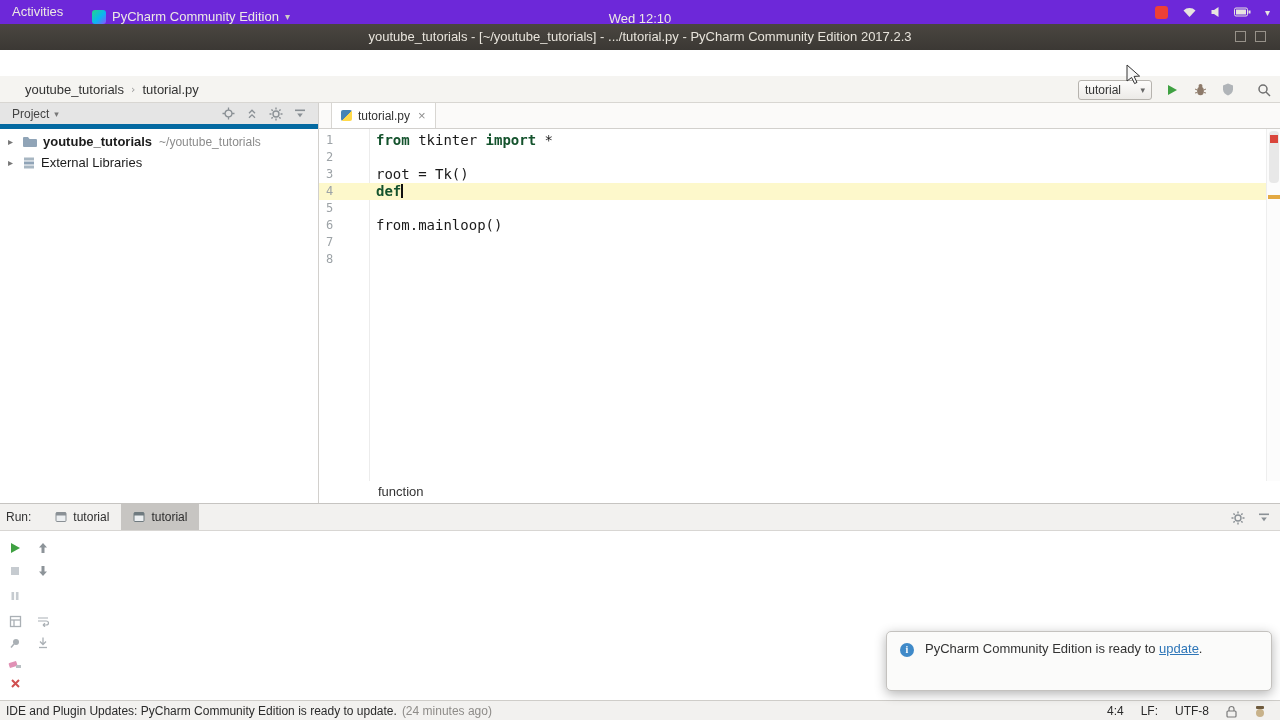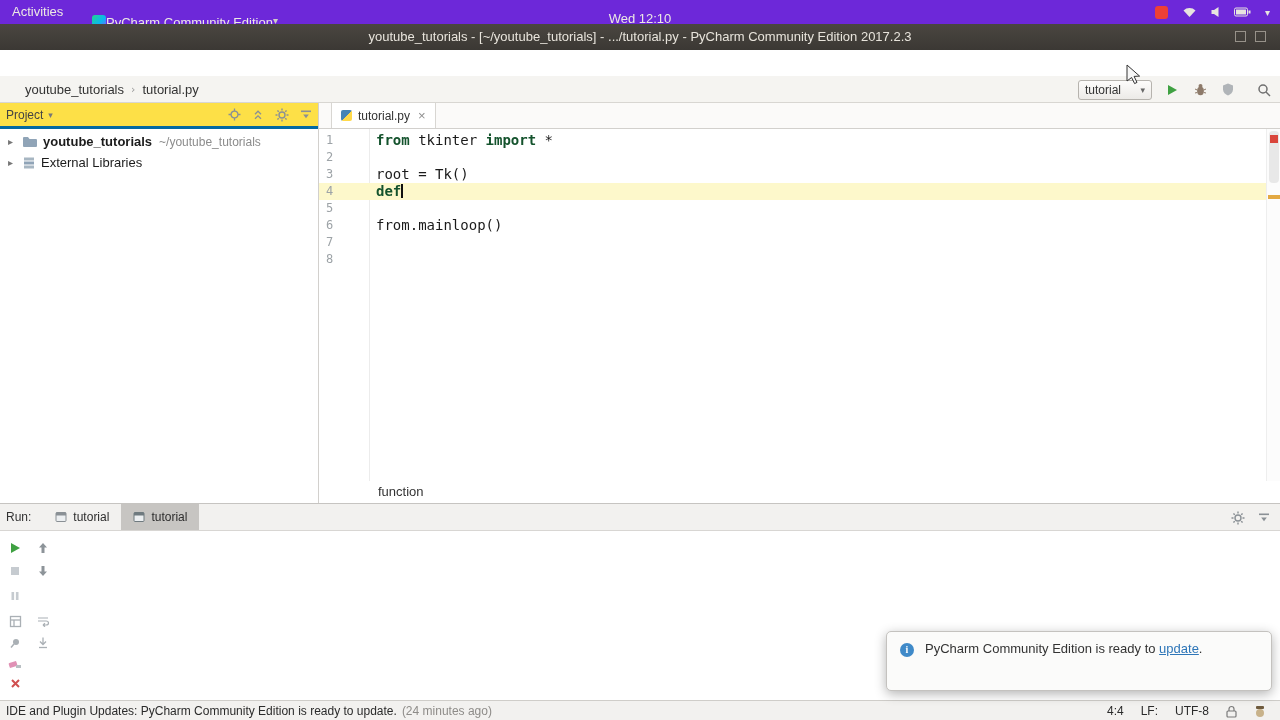--- a/index.html
+++ b/index.html
@@ -2,21 +2,21 @@
 <html><head>
 <meta charset="utf-8">
 <style>
   * { margin:0; padding:0; box-sizing:border-box; }
   body { font-family:"Liberation Sans", sans-serif; background:#000; }
   .screen { position:relative; width:1280px; height:720px; background:#fff; overflow:hidden; }
 
   
   .ubar { position:absolute; top:0; left:0; width:1280px; height:38px; background:#6d28d9; color:#ece9e4; font-size:13px;padding-left:12px; }
   .ubar .activities { position:absolute; left:12px; top:4px; cursor:default; }
-  .ubar .app-entry { position:absolute; left:92px; top:15px; display:flex; align-items:flex-start; }
+  .ubar .app-entry { position:absolute; left:92px; top:9px; display:flex; align-items:center; gap:6px; }
   .pc-logo { width:14px; height:14px; border-radius:3px; background:linear-gradient(135deg,#21d789 0%,#0ab7f2 55%,#8c52ff 100%); }
   .glyph { font-family:"DejaVu Sans", sans-serif; }
   .ubar .clock { position:absolute; left:50%; top:11px; transform:translateX(-50%); }
   .ubar .tray { position:absolute; right:10px; top:0; height:24px; display:flex; align-items:center; gap:14px; }
   .rec-ind { width:13px; height:13px; border-radius:3px; background:#ee4035; }
 
   
   .tbar { position:absolute; top:24px; left:0; width:1280px; height:26px; background:linear-gradient(#4a4641,#3b3834); color:#e8e4dc; font-size:13px; }
   .tbar .title { position:absolute; top:5px; left:0; width:100%; text-align:center; }
   .winbtns { position:absolute; right:14px; top:7px; display:flex; gap:9px; }
@@ -30,21 +30,21 @@
   .nbar { position:absolute; top:76px; left:0; width:1280px; height:27px; background:#f5f4f1; border-bottom:1px solid #d8d6d2; font-size:13px; color:#333; }
   .crumbs { position:absolute; left:25px; top:0; height:27px; display:flex; align-items:center; }
   .crumbs .sep { margin:0 7px; color:#9a9a9a; font-size:11px; }
   .tb-right { position:absolute; right:8px; top:0; height:27px; display:flex; align-items:center; gap:12px; }
   .combo { width:74px; height:20px; border:1px solid #b6b3ae; border-radius:3px; background:linear-gradient(#fdfcfb,#eceae7); display:flex; align-items:center; justify-content:space-between; padding:0 6px; font-size:12px; color:#333; }
   .tb-ic { width:16px; height:18px; display:flex; align-items:center; justify-content:center; }
 
   
   .main { position:absolute; top:103px; left:0; width:1280px; height:400px; display:flex; }
   .pp { width:319px; height:400px; background:#fff; border-right:1px solid #d2d0cd; position:relative; }
-  .pp-head { height:26px; background:#fde047; border-bottom:3px solid #0369a1; display:flex; align-items:center; padding:0 6px; font-size:12px; color:#444; }
+  .pp-head { height:26px; background:#e5e5e5; border-bottom:5px solid #0369a1; display:flex; align-items:center; padding:0 12px; font-size:12px; color:#444; }
   .pp-head .caret-dn { margin-left:5px; color:#777; font-size:9px; }
   .pp-icons { margin-left:auto; display:flex; align-items:center; gap:11px; }
   .tree { padding-top:2px; }
   .tree-row { height:21px; display:flex; align-items:center; padding-left:8px; font-size:13px; color:#1c1c1c; }
   .tree-arrow { width:12px; color:#777; font-size:10px; }
   .tree-ic { margin:0 5px 0 2px; display:flex; }
   .tree-hint { color:#8c8c8c; font-size:12px; margin-left:7px; }
   .bold { font-weight:bold; }
 
   

